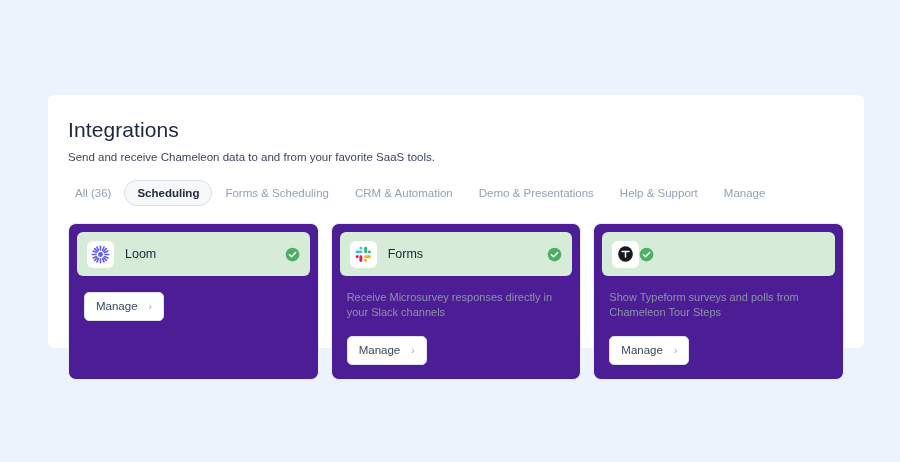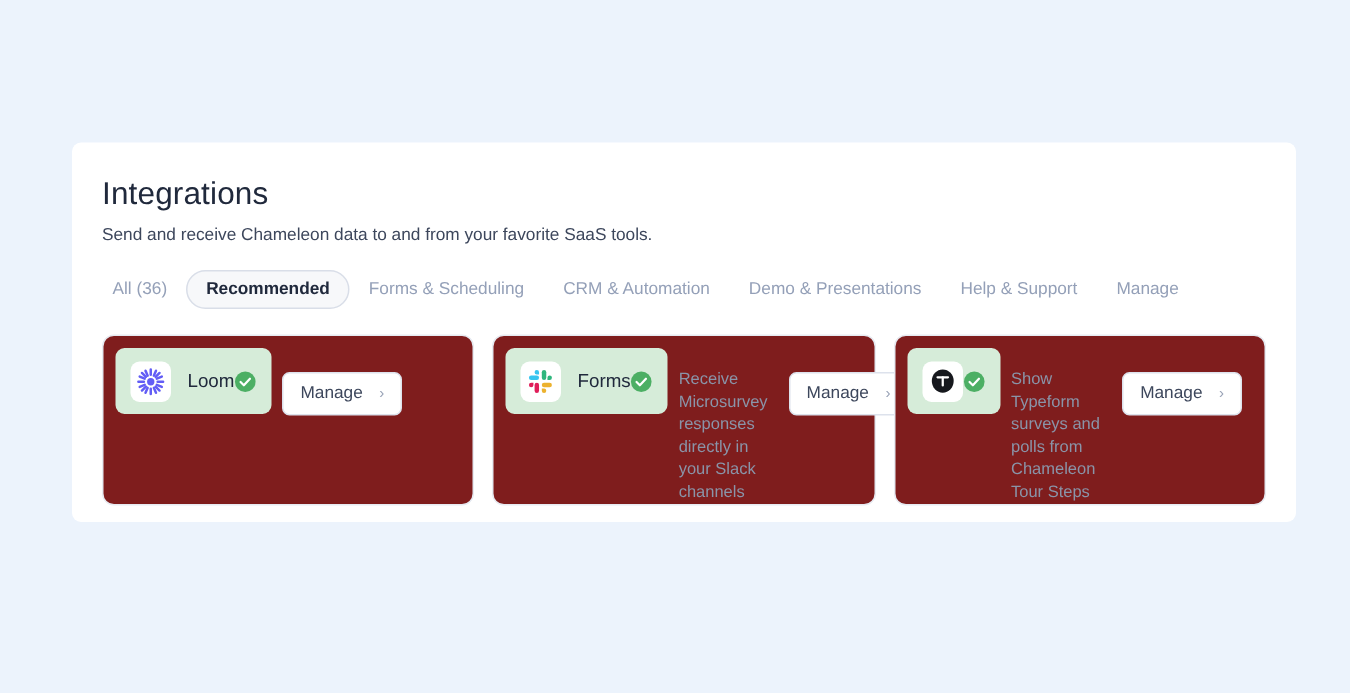--- a/index.html
+++ b/index.html
@@ -75,26 +75,26 @@
 
   
   .cards {
     margin-top: 17px;
     display: flex;
     gap: 12px;
   }
 
   .card {
     width: 256px;
-    background: #7f1d1d;
+    background: #4c1d95;
     border: 1px solid #e7ebf2;
     border-radius: 8px;
     padding: 8px 8px 0 8px;
     display: flex;
-    flex-direction: row;
+    flex-direction: column;
   }
 
   .card-header {
     height: 44px;
     background: #d6ecd9;
     border-radius: 6px;
     display: flex;
     align-items: center;
     padding: 0 10px;
   }
@@ -159,21 +159,21 @@
 </head>
 <body>
 
 <div class="panel">
 
   <div class="page-title">Integrations</div>
   <div class="page-subtitle">Send and receive Chameleon data to and from your favorite SaaS tools.</div>
 
   <div class="tabs">
     <div class="tab first">All (36)</div>
-    <div class="tab active">Recommended</div>
+    <div class="tab active">Scheduling</div>
     <div class="tab">Forms &amp; Scheduling</div>
     <div class="tab">CRM &amp; Automation</div>
     <div class="tab">Demo &amp; Presentations</div>
     <div class="tab">Help &amp; Support</div>
     <div class="tab">Manage</div>
   </div>
 
   <div class="cards">
 
     <div class="card">

